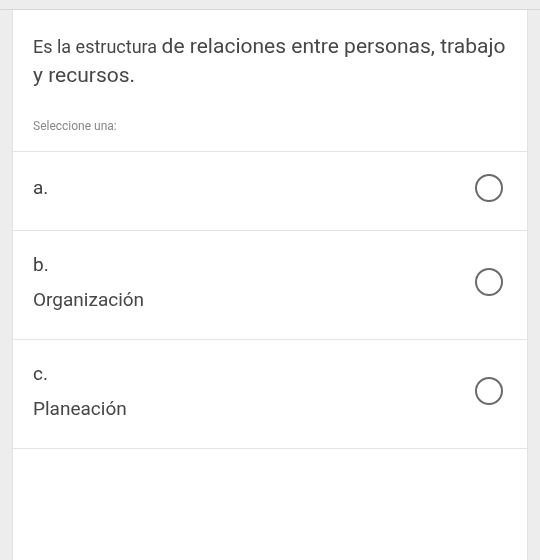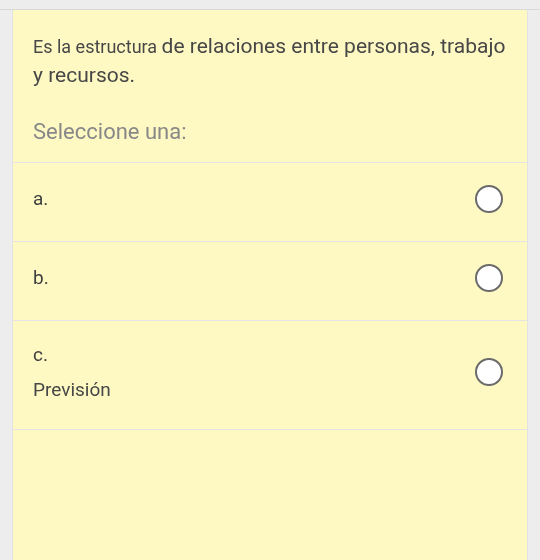--- a/index.html
+++ b/index.html
@@ -16,36 +16,36 @@
     display: flex;
     flex-direction: column;
   }
   .header-strip {
     height: 10px;
     background: #ededed;
     border-bottom: 1px solid #d8d8d8;
   }
   .card {
     margin: 0 12px;
-    background: #fef9c3;
+    background: #ffffff;
     border-left: 1px solid #e2e2e2;
     border-right: 1px solid #e2e2e2;
     flex: 1;
     overflow: hidden;
   }
   .question-text {
     padding: 22px 20px 14px 20px;
     font-size: 21px;
     line-height: 1.4;
     color: #474747;
   }
   .question-text .small { font-size: 18px; }
   .prompt {
     padding: 14px 20px 18px 20px;
-    font-size: 22px;
+    font-size: 12px;
     color: #888888;
     border-bottom: 1px solid #e4e4e4;
   }
   .option {
     display: flex;
     align-items: center;
     justify-content: space-between;
     padding: 22px 24px 28px 20px;
     border-bottom: 1px solid #e4e4e4;
     cursor: pointer;
@@ -83,26 +83,27 @@
     <div class="option">
       <div class="option-text">
         <span class="option-letter">a.</span>
       </div>
       <span class="radio"></span>
     </div>
 
     <div class="option">
       <div class="option-text">
         <span class="option-letter">b.</span>
+        <span>Organización</span>
       </div>
       <span class="radio"></span>
     </div>
 
     <div class="option">
       <div class="option-text">
         <span class="option-letter">c.</span>
-        <span>Previsión</span>
+        <span>Planeación</span>
       </div>
       <span class="radio"></span>
     </div>
 
   </div>
 </div>
 
 </body></html>

